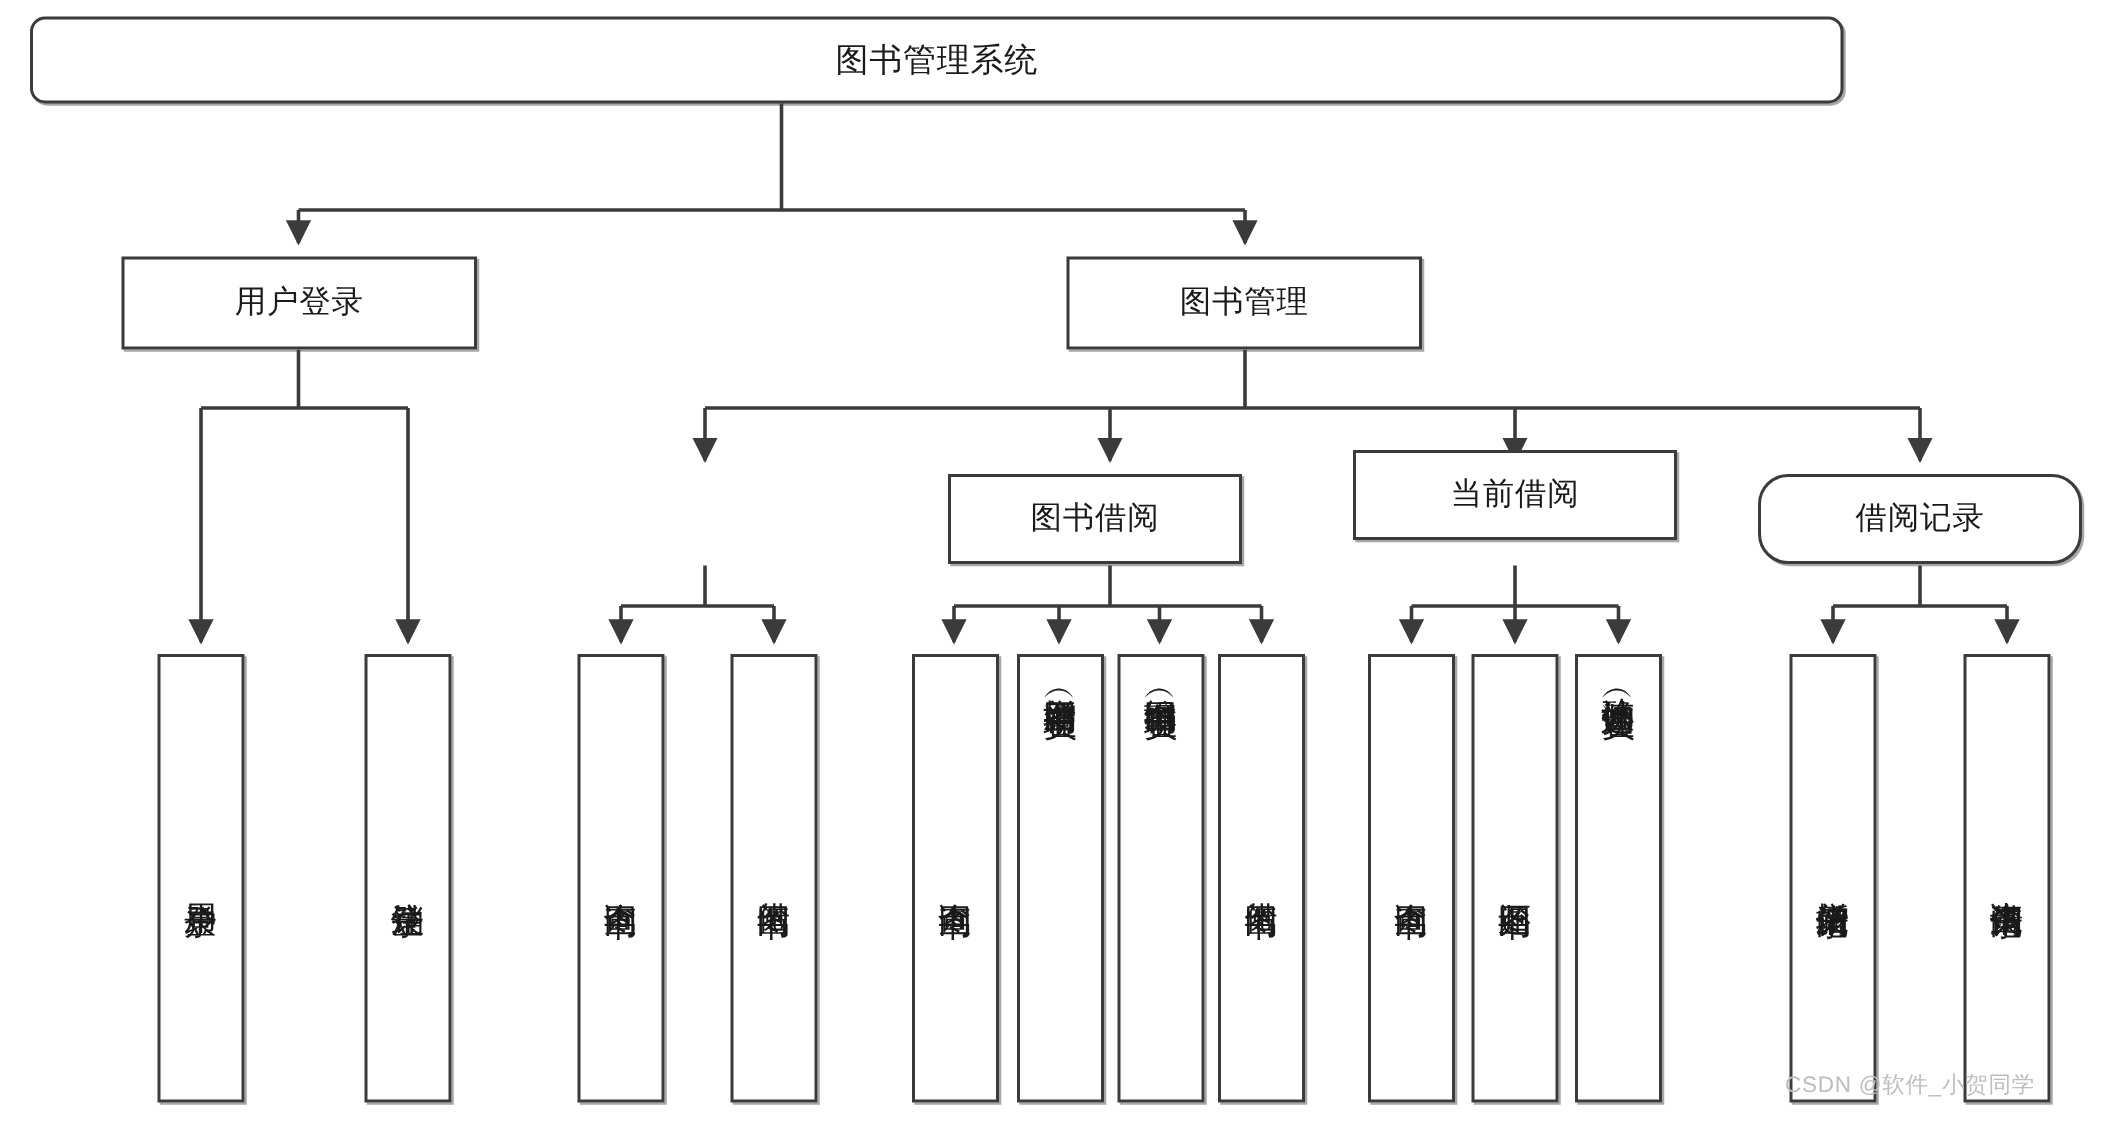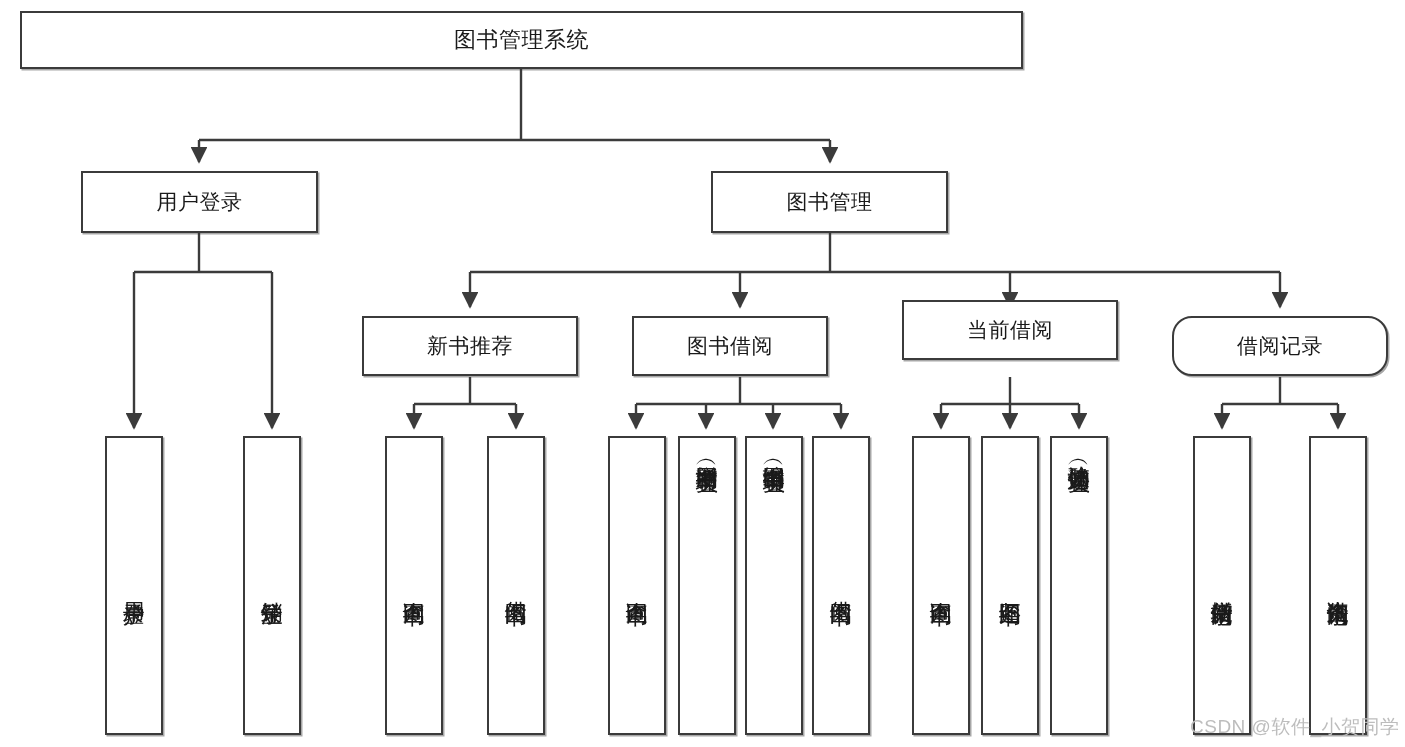--- a/index.html
+++ b/index.html
@@ -58,21 +58,21 @@
     letter-spacing: 1px;
     white-space: nowrap;
   }
   .node.leaf.centered {
     align-items: center;
     padding-top: 0;
   }
   #watermark {
     position: absolute;
     color: #bdbdbd;
-    font-size: 19px;
+    font-size: 15px;
     white-space: nowrap;
     letter-spacing: 0.5px;
   }
 </style>
 </head>
 <body>
 
 <div id="canvas">
 
   <svg id="edges" viewBox="0 0 1405 747" xmlns="http://www.w3.org/2000/svg">
@@ -119,34 +119,31 @@
       <path d="M 1010 404 L 1010 428" marker-end="url(#arrow)"></path>
       <path d="M 1079 404 L 1079 428" marker-end="url(#arrow)"></path>
 
       <path d="M 1280 377 L 1280 404"></path>
       <path d="M 1222 404 L 1338 404"></path>
       <path d="M 1222 404 L 1222 428" marker-end="url(#arrow)"></path>
       <path d="M 1338 404 L 1338 428" marker-end="url(#arrow)"></path>
     </g>
   </svg>
 
-  <div class="node root" style="left:20px; top:11px; width:1003px; height:58px;">
+  <div class="node root" style="left:20px; top:11px; width:1209px; height:58px;border-radius:10px;">
     <span class="lbl">图书管理系统</span>
   </div>
 
   <div class="node lvl1" style="left:81px; top:171px; width:237px; height:62px;">
     <span class="lbl">用户登录</span>
   </div>
   <div class="node lvl1" style="left:711px; top:171px; width:237px; height:62px;">
     <span class="lbl">图书管理</span>
   </div>
 
-  <div class="node lvl2" style="left:362px; top:316px; width:216px; height:60px;">
-    <span class="lbl">新书推荐</span>
-  </div>
   <div class="node lvl2" style="left:632px; top:316px; width:196px; height:60px;">
     <span class="lbl">图书借阅</span>
   </div>
   <div class="node lvl2" style="left:902px; top:300px; width:216px; height:60px;">
     <span class="lbl">当前借阅</span>
   </div>
   <div class="node lvl2" style="left:1172px; top:316px; width:216px; height:60px;border-radius:20px;">
     <span class="lbl">借阅记录</span>
   </div>
 

